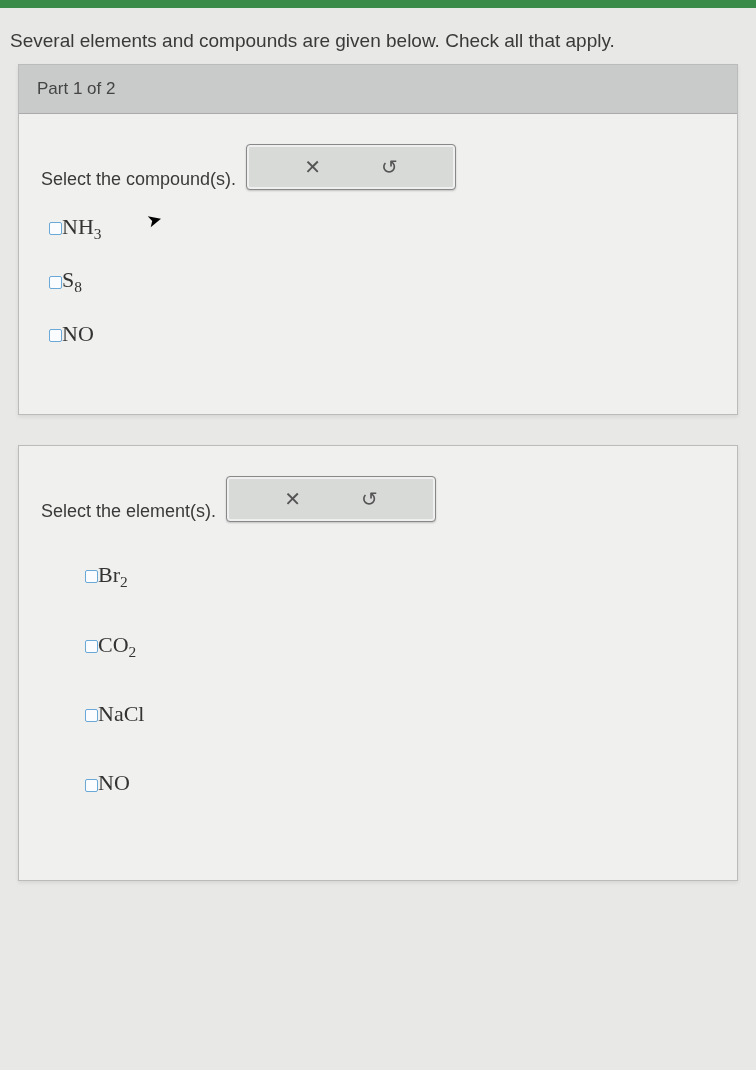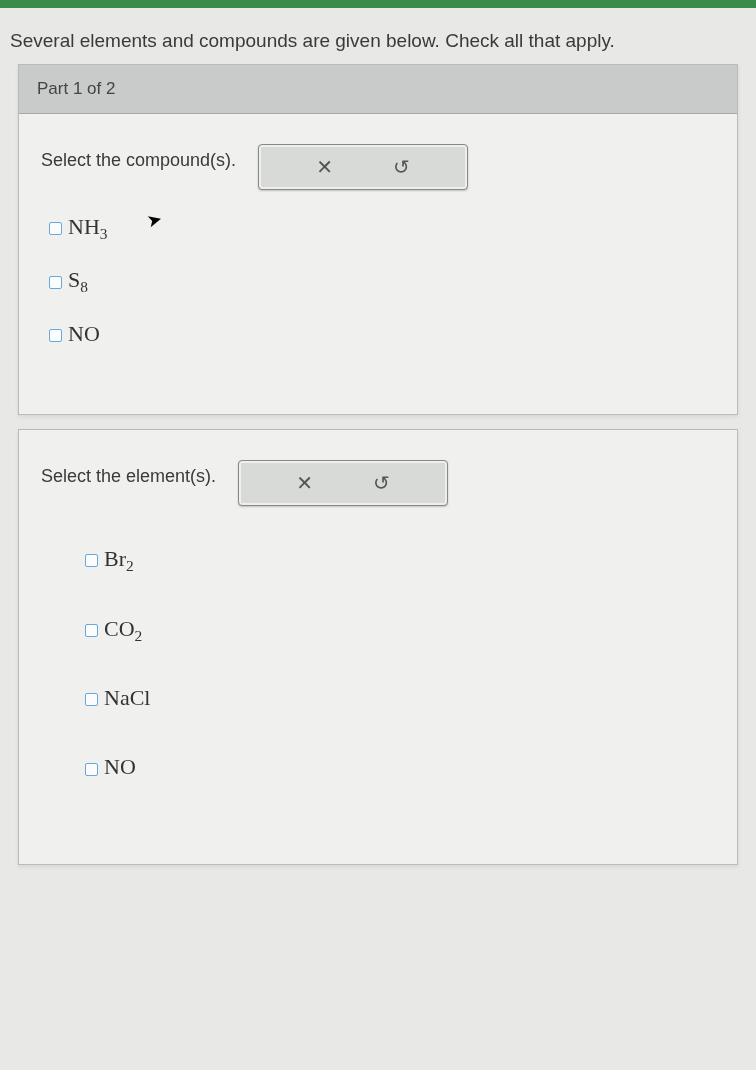--- a/index.html
+++ b/index.html
@@ -14,40 +14,40 @@
   .top-border {
     height: 8px;
     background: #3a8a4a;
   }
   .instruction {
     padding: 22px 10px 12px 10px;
     font-size: 19px;
     color: #3a3a3a;
   }
   .part-container {
-    margin: 0 18px 14px 18px;
+    margin: 0 18px 30px 18px;
     border: 1px solid #bbb;
     background: #f0f0ee;
     box-shadow: 0 2px 4px rgba(0,0,0,0.08);
   }
   .part-header {
     background: #c8cbc9;
     padding: 14px 18px;
     font-size: 17px;
     color: #444;
     border-bottom: 1px solid #aaa;
   }
   .part-body {
     padding: 30px 22px 40px 22px;
     position: relative;
   }
   .top-row {
     display: flex;
-    align-items: flex-start;
-    gap: 22px;
+    align-items: flex-end;
+    gap: 10px;
     margin-bottom: 20px;
   }
   .prompt {
     font-size: 18px;
     color: #3a3a3a;
     flex: 0 0 auto;
     padding-top: 6px;
   }
   .toolbar {
     display: flex;
@@ -63,21 +63,20 @@
   }
   .tool-btn {
     font-size: 20px;
     color: #555;
     cursor: pointer;
     user-select: none;
   }
   .option-row {
     display: flex;
     align-items: center;
-    gap: 6px;
     margin: 24px 0 24px 8px;
   }
   .part2 .option-row {
     margin: 40px 0 40px 20px;
     padding-left: 24px;
   }
   .checkbox {
     width: 13px;
     height: 13px;
     border: 1px solid #6aa8d8;

